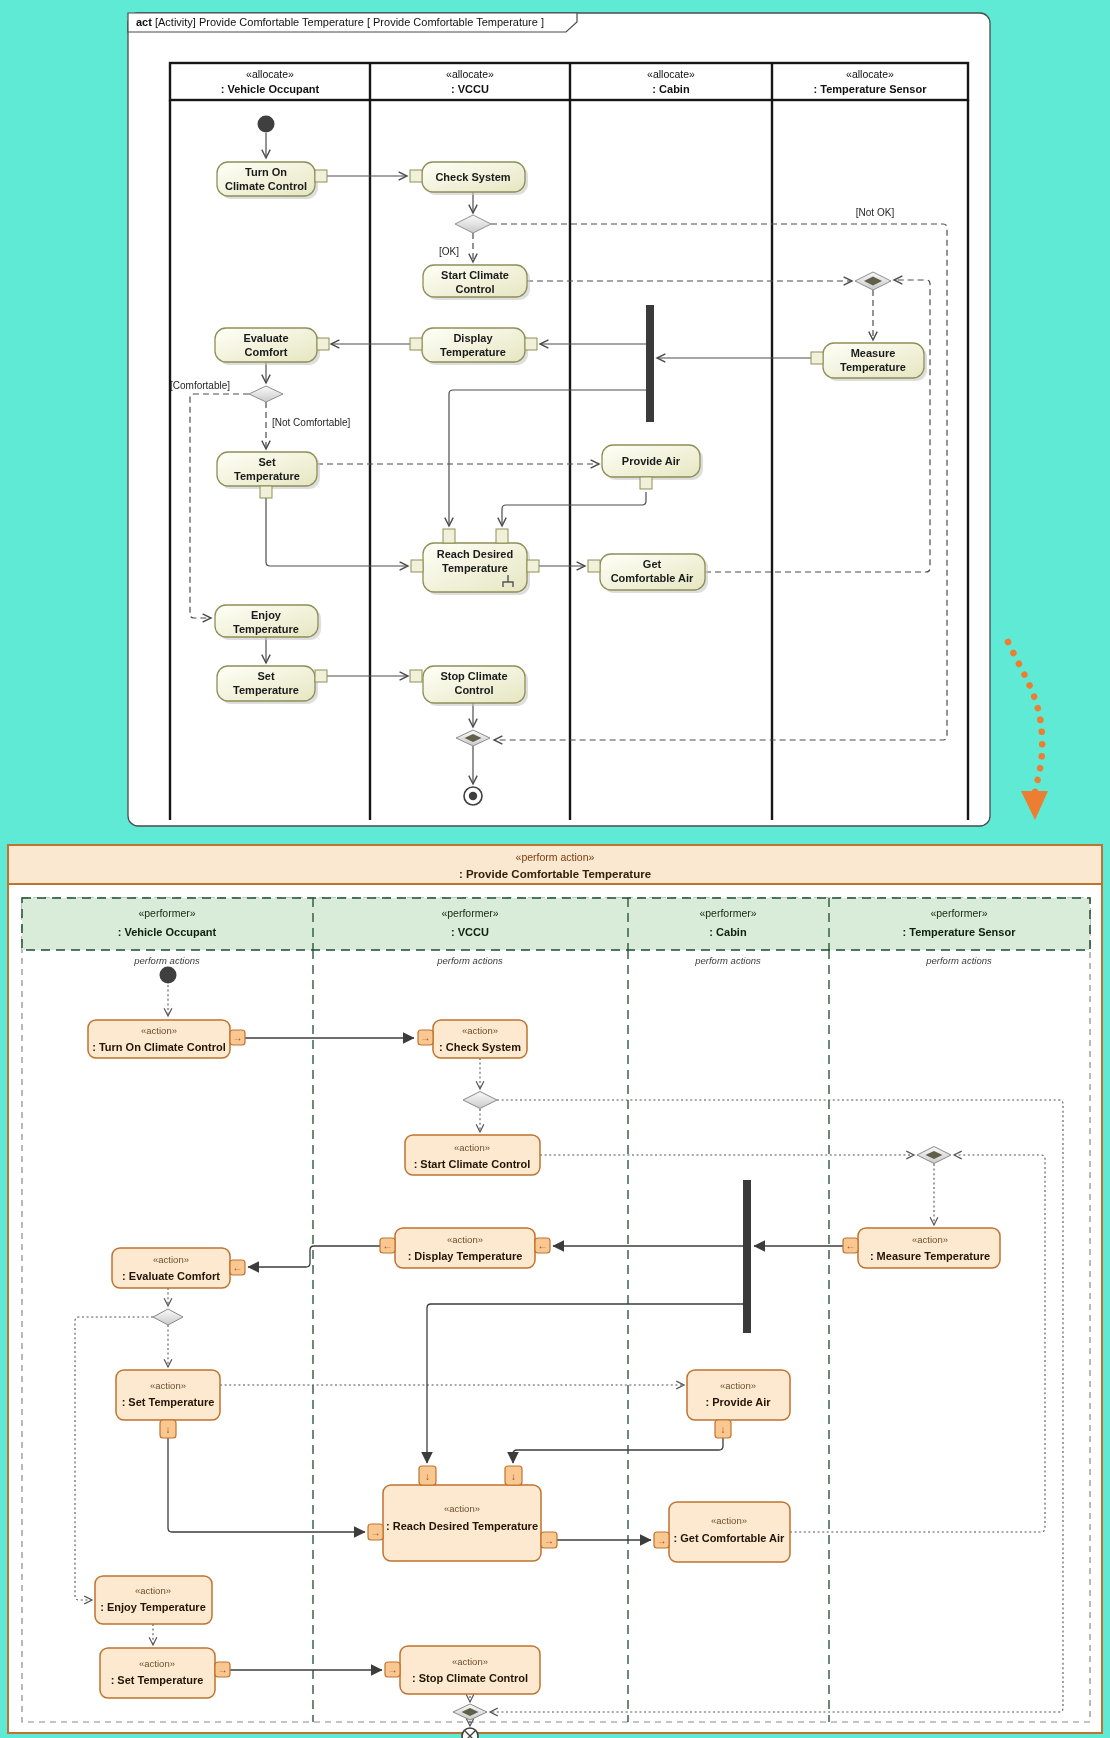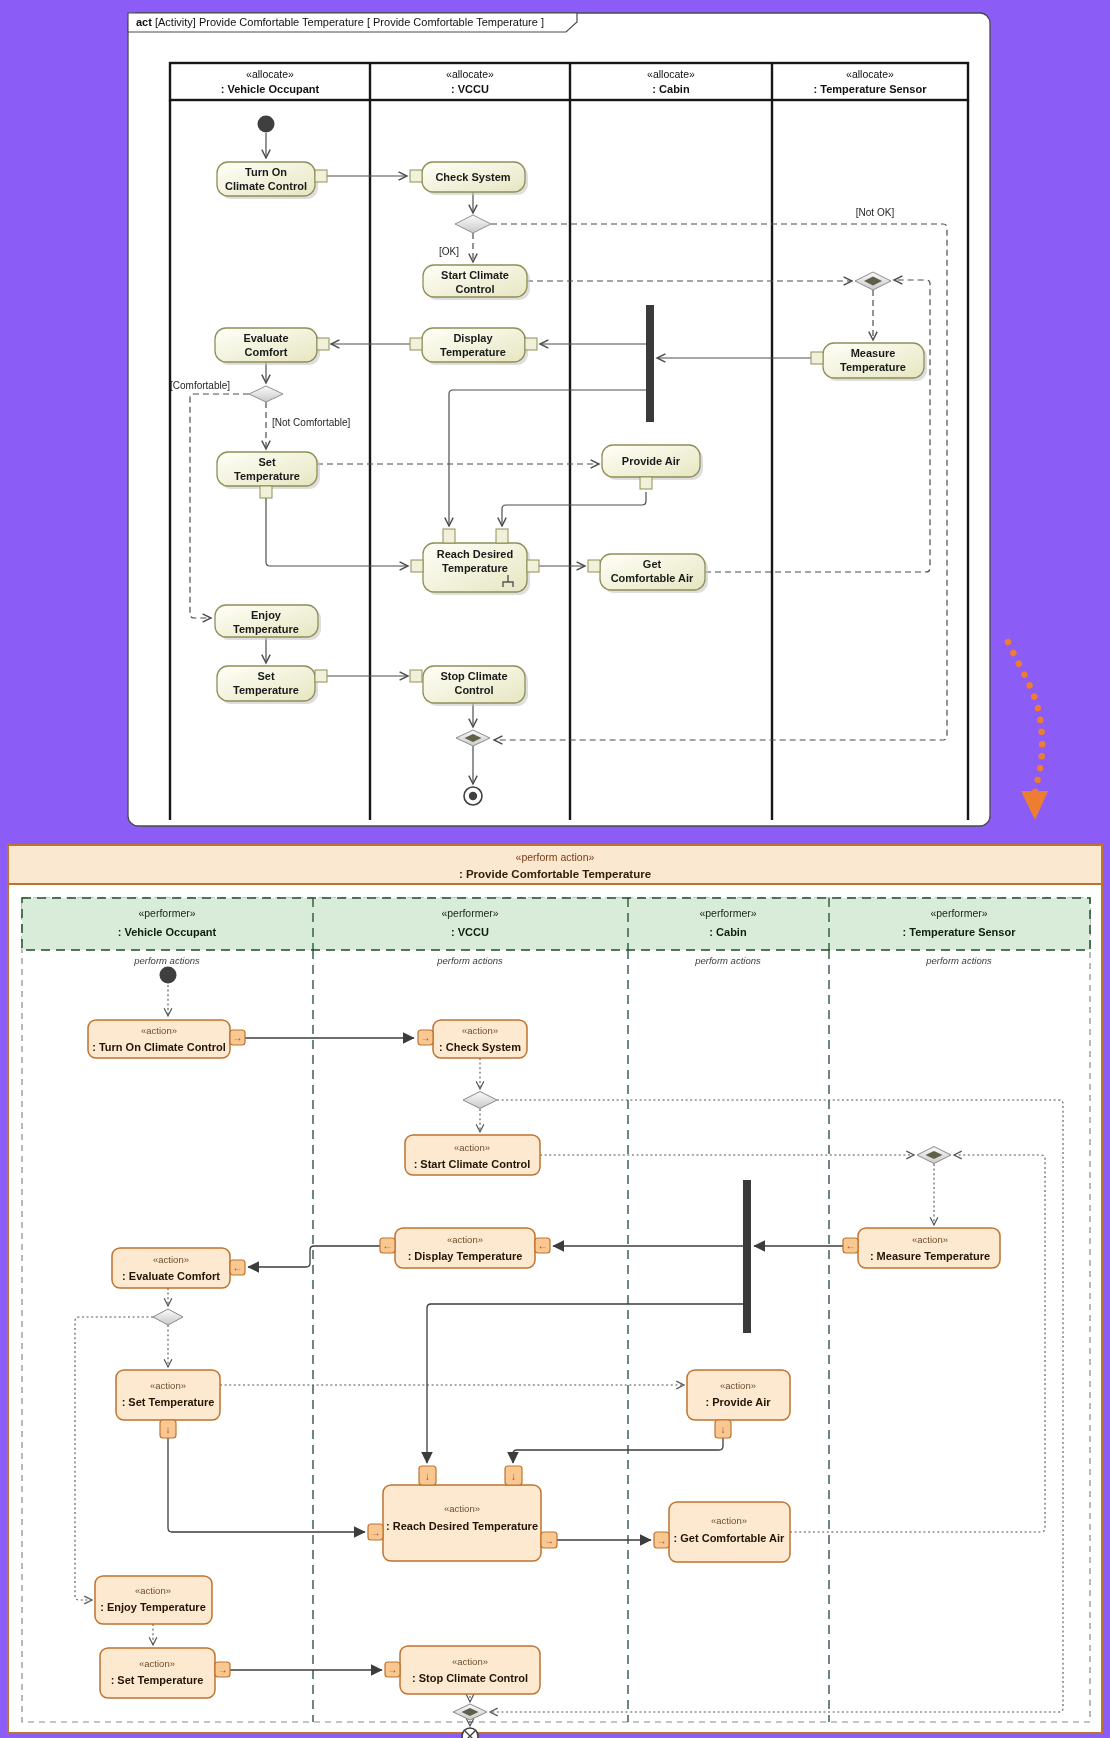--- a/index.html
+++ b/index.html
@@ -1,16 +1,16 @@
 <!DOCTYPE html>
 <html><head>
 <meta charset="utf-8">
 <style>
   html,body{margin:0;padding:0;background:#fff;}
-  .canvas{position:relative;width:1110px;height:1738px;background:#8b5cf6;overflow:hidden;
+  .canvas{position:relative;width:1110px;height:1738px;background:#5eead4;overflow:hidden;
           font-family:"Liberation Sans",sans-serif;}
   svg{position:absolute;left:0;top:0;}
   
   .frame{fill:#ffffff;stroke:#4b4b4b;stroke-width:1.3;}
   .tab{fill:#ffffff;stroke:#4b4b4b;stroke-width:1.2;}
   .tab-txt{font:11px "Liberation Sans",sans-serif;fill:#111;}
   .t-grid{stroke:#161616;stroke-width:2.4;fill:none;}
   .t-lane-st{font:10.5px "Liberation Sans",sans-serif;fill:#111;text-anchor:middle;}
   .t-lane-name{font:bold 11px "Liberation Sans",sans-serif;fill:#111;text-anchor:middle;}
   .t-shadow{fill:#c8c8c8;opacity:.6;}

